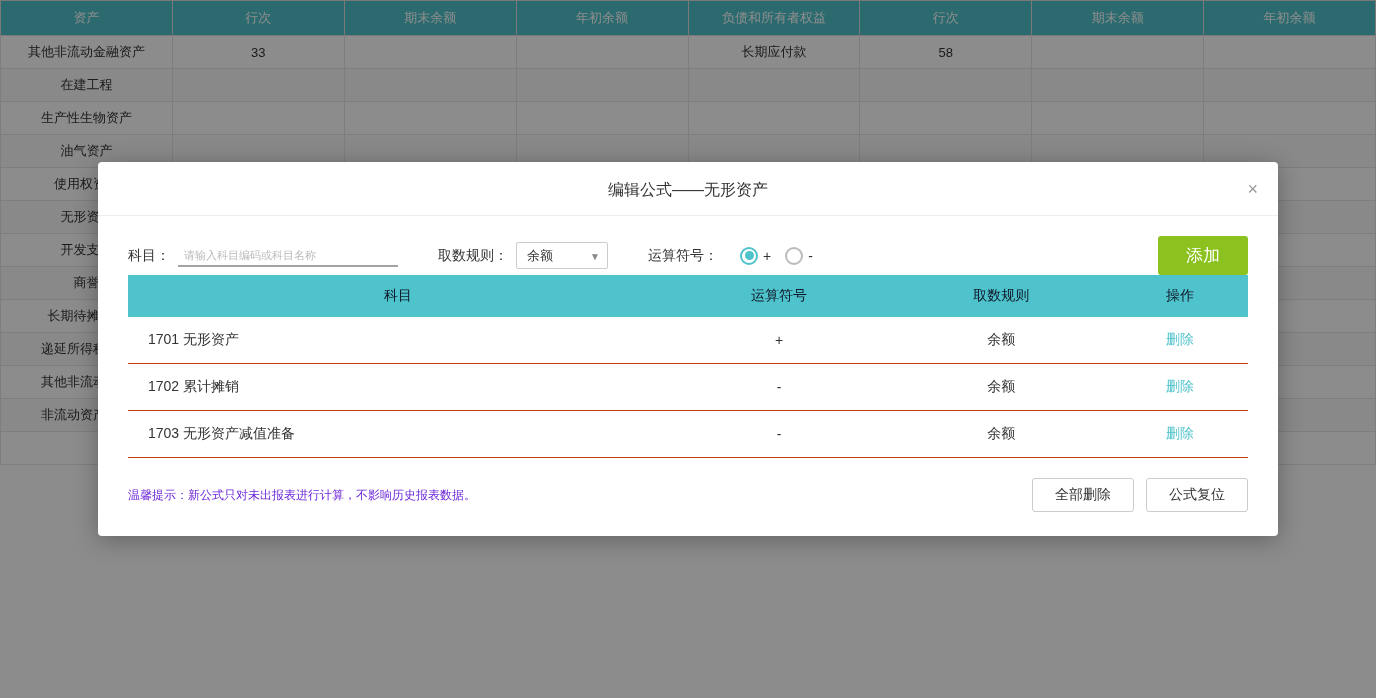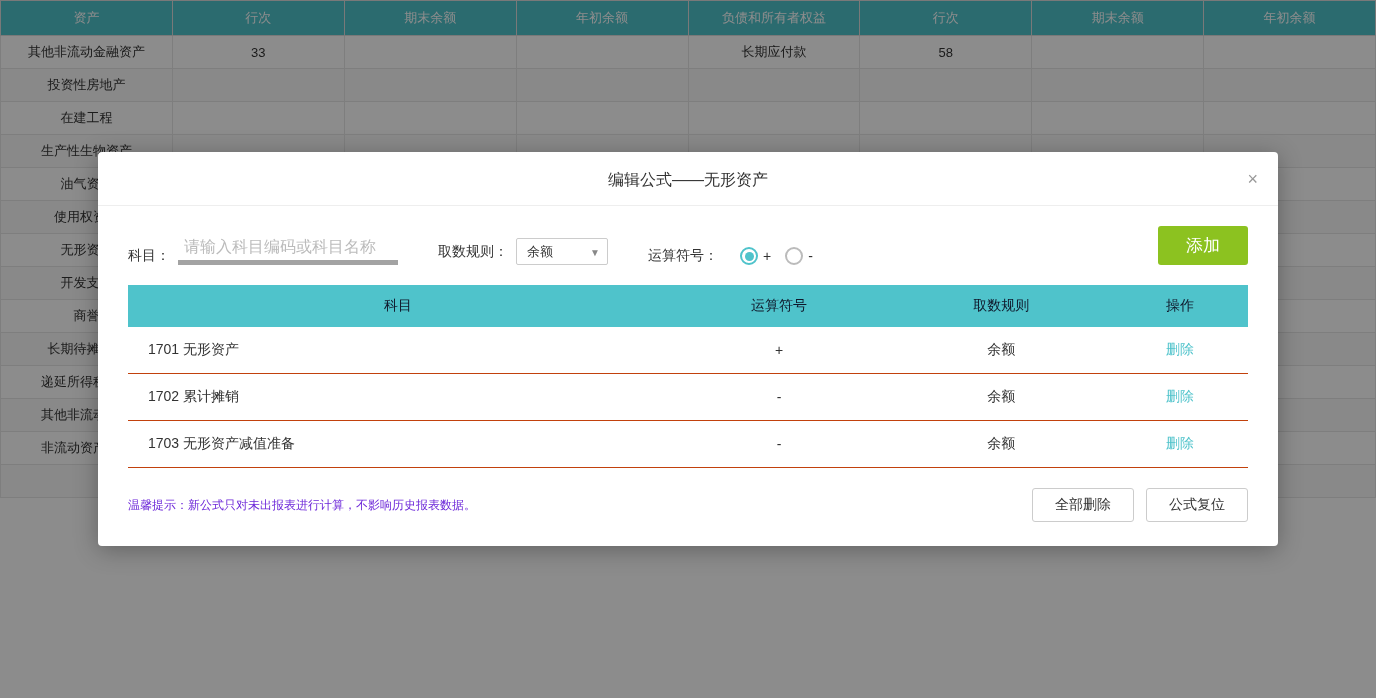--- a/index.html
+++ b/index.html
@@ -95,39 +95,39 @@
       transform: translateY(-50%);
       cursor: pointer;
       font-size: 18px;
       color: #999;
       line-height: 1;
     }
 
     
     .form-row {
       display: flex;
-      align-items: flex-end;
-      padding: 20px 30px 20px;
+      align-items: center;
+      padding: 20px 30px 0;
       gap: 0;
     }
 
     .form-label {
       color: #333;
       font-size: 14px;
       white-space: nowrap;
       margin-right: 8px;
     }
 
     .form-input {
       width: 220px;
       border: none;
-      border-bottom: 5px solid #a3a3a3;
+      border-bottom: 2px solid #a3a3a3;
       outline: none;
       padding: 4px 6px;
-      font-size: 16px;
+      font-size: 11px;
       color: #737373;
     }
 
     .form-input::placeholder { color: #bbb; }
 
     .form-section {
       display: flex;
       align-items: center;
       margin-left: 40px;
     }
@@ -310,30 +310,20 @@
         </tr>
     </thead>
     <tbody id="bg-body">
         <tr>
           <td>其他非流动金融资产</td>
           <td>33</td>
           <td></td>
           <td></td>
           <td>长期应付款</td>
           <td>58</td>
-          <td></td>
-          <td></td>
-        </tr>
-        <tr>
-          <td>投资性房地产</td>
-          <td></td>
-          <td></td>
-          <td></td>
-          <td></td>
-          <td></td>
           <td></td>
           <td></td>
         </tr>
         <tr>
           <td>在建工程</td>
           <td></td>
           <td></td>
           <td></td>
           <td></td>
           <td></td>

